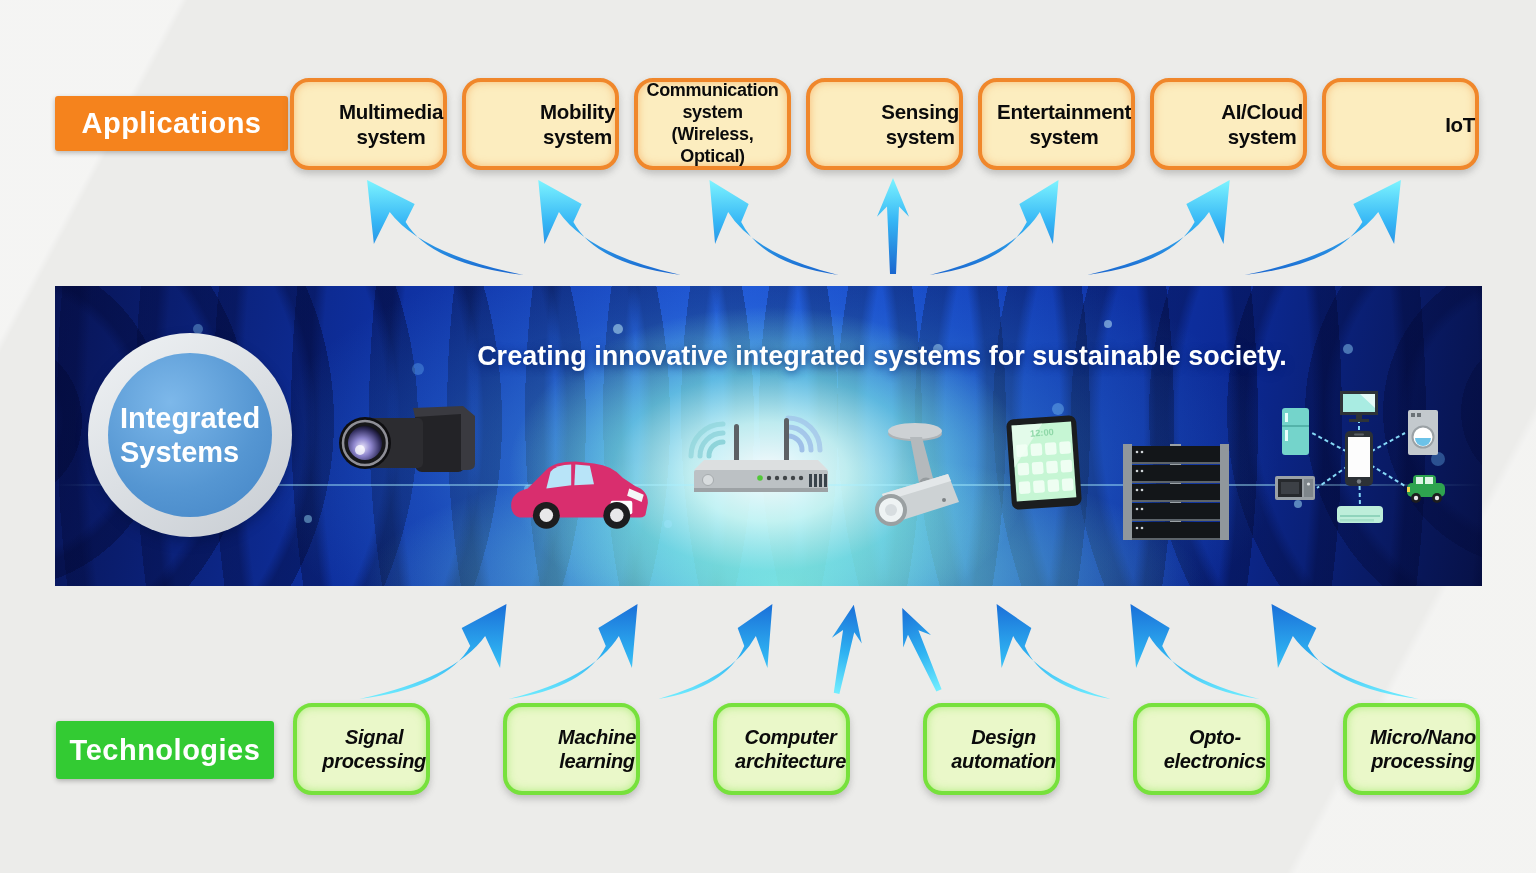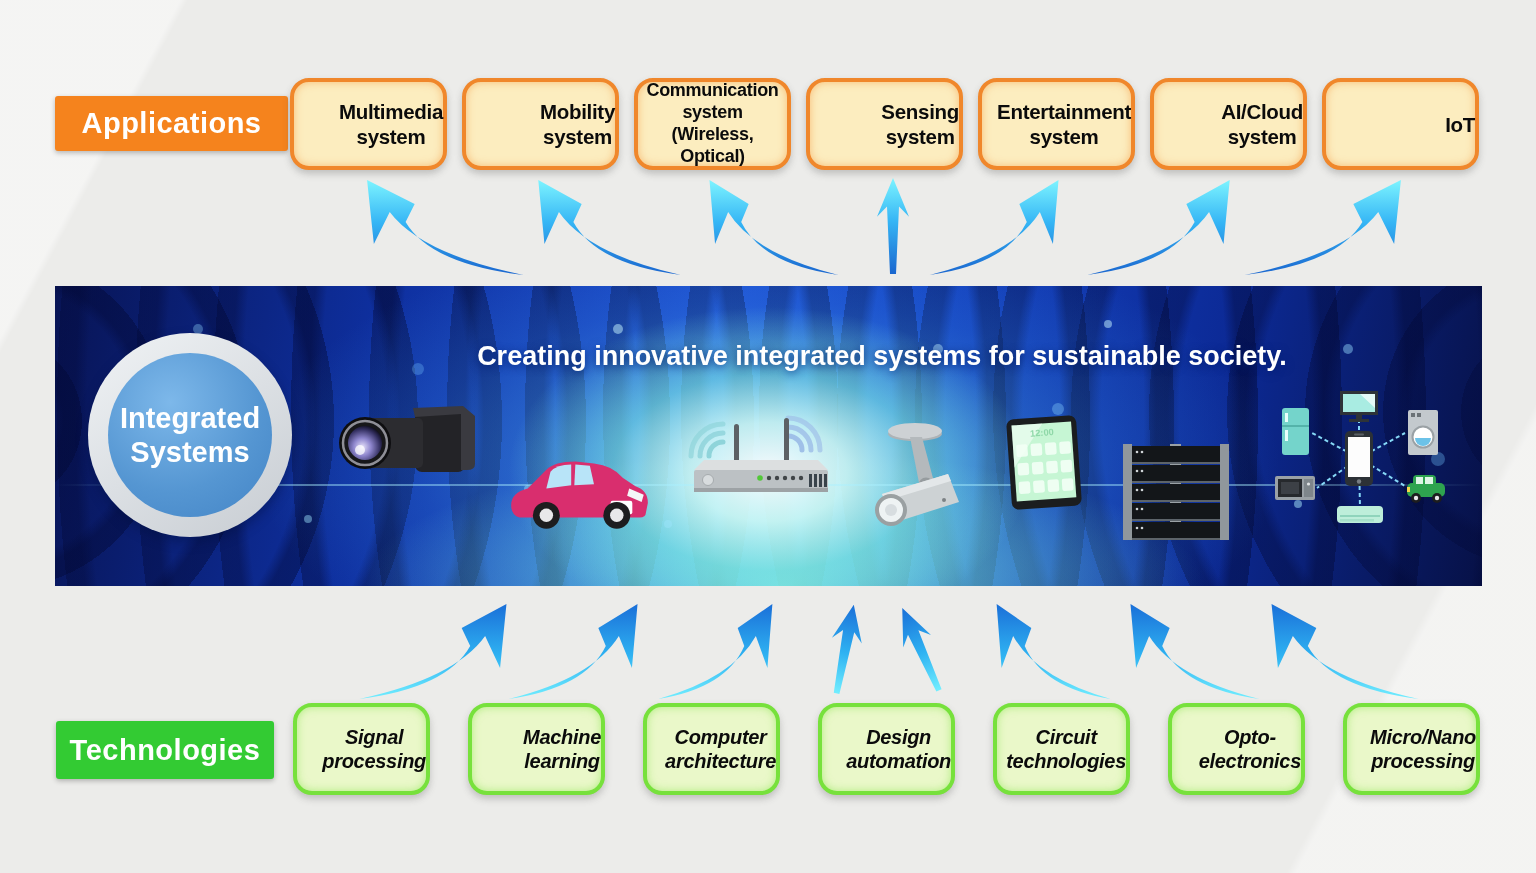--- a/index.html
+++ b/index.html
@@ -49,21 +49,21 @@
       90px 220px 0 2px rgba(130,205,255,.35),470px 200px 0 1px rgba(170,235,255,.4);}
   .scanline{position:absolute;left:0;right:0;top:198px;height:2px;
     background:linear-gradient(90deg,rgba(170,240,255,0),rgba(170,240,255,.45) 15%,rgba(170,240,255,.45) 85%,rgba(170,240,255,0));}
   .headline{position:absolute;left:235px;right:8px;top:44px;text-align:center;color:#fff;
     font-size:27px;font-weight:bold;text-shadow:0 2px 8px rgba(0,30,110,.85);margin-top:11px;}
   .badge-outer{position:absolute;left:33px;top:47px;width:204px;height:204px;border-radius:50%;
     background:linear-gradient(145deg,#f0f3f5,#c7ccd2);box-shadow:0 5px 12px rgba(0,15,60,.4);}
   .badge-inner{position:absolute;left:20px;top:20px;width:164px;height:164px;border-radius:50%;
     background:radial-gradient(circle at 38% 30%,#7db8ea,#5596d2 58%,#4384c6);
     display:flex;align-items:center;justify-content:center;}
-  .badge-label{color:#fff;font-weight:bold;font-size:29px;line-height:1.18;text-align:center;white-space:pre-line;}
+  .badge-label{color:#fff;font-weight:bold;font-size:29px;line-height:1.18;text-align:left;white-space:pre-line;}
   .device{position:absolute;}
   
   .arrow{position:absolute;overflow:visible;}
   .rot-r{transform:rotate(11deg);}
   .rot-l{transform:rotate(-24deg);}
 </style>
 </head>
 <body>
 
 <div class="stage">
@@ -365,24 +365,20 @@
       </div>
     <div class="box tech-box">
         <span class="box-label">Computer
 architecture</span>
       </div>
     <div class="box tech-box">
         <span class="box-label">Design
 automation</span>
       </div>
     <div class="box tech-box">
-        <span class="box-label">Circuit
-technologies</span>
-      </div>
-    <div class="box tech-box">
         <span class="box-label">Opto-
 electronics</span>
       </div>
     <div class="box tech-box">
         <span class="box-label">Micro/Nano
 processing</span>
       </div>
   </div>
 
 </div>

